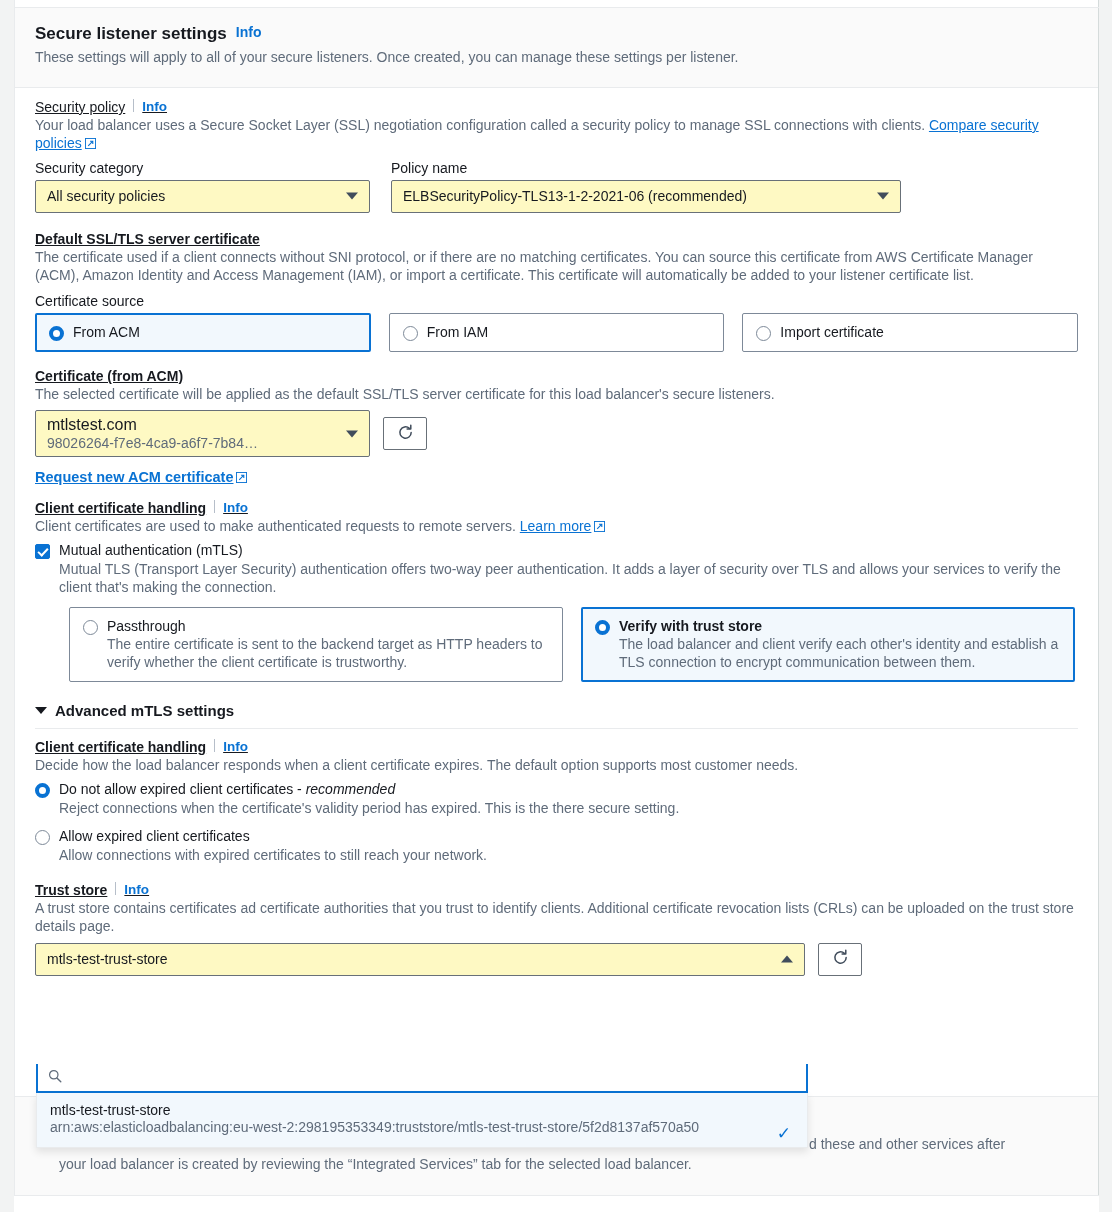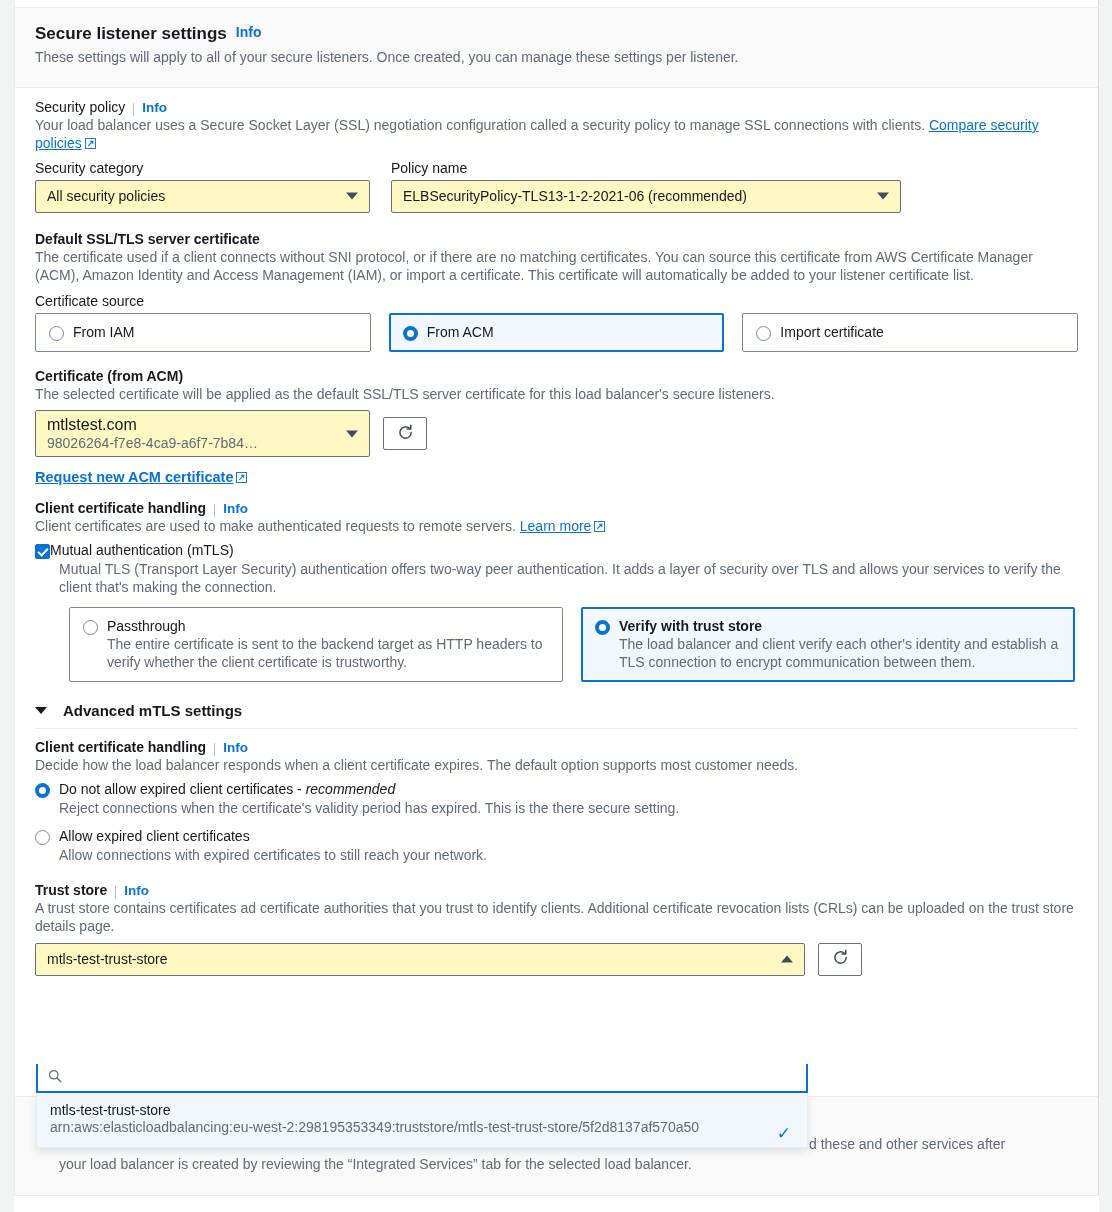--- a/index.html
+++ b/index.html
@@ -36,21 +36,21 @@
     display:flex; align-items:flex-start; gap:9px;
   }
   .section-header p { margin:0; font-size:14px; color:#5f6b7a; line-height:1.35; }
 
   .info-link { color:#0972d3; font-size:14px; font-weight:bold; text-decoration:none; cursor:pointer; }
   .info-link.small { font-size:13.5px; }
   .sep-bar { display:inline-block; width:1px; height:13px; background:#b6bec9; margin:0 8px -1px 8px; }
 
   .body-area { position:absolute; left:15px; top:89px; width:1083px; padding:10px 20px 0 20px; }
 
-  .field-label { font-size:14px; font-weight:bold; color:#16191f; margin:0 0 1px 0; display:flex; align-items:flex-end; }
+  .field-label { font-size:14px; font-weight:bold; color:#16191f; margin:0 0 1px 0; display:flex; align-items:flex-start;text-decoration:underline; }
   .field-label.normal { font-weight:normal; }
   .desc { font-size:14px; color:#5f6b7a; line-height:1.32; margin:0 0 6px 0; }
   .link { color:#0972d3; text-decoration:none; cursor:pointer; }
   .link.u { text-decoration:underline; }
   .ext { display:inline-block; margin-left:3px; vertical-align:-1px; }
 
   .row { display:flex; gap:21px; }
   .col-a { width:335px; }
   .col-b { width:510px; }
 
@@ -95,23 +95,23 @@
   .checkbox {
     width:15px; height:15px; border-radius:2px; border:1.5px solid #7d8998; background:#fff;
     flex:none; position:relative; margin-top:2px;
   }
   .checkbox.checked { background:#0972d3; border-color:#0972d3; }
   .checkbox.checked::after {
     content:""; position:absolute; left:4px; top:1px; width:4px; height:8px;
     border:solid #fff; border-width:0 2px 2px 0; transform:rotate(43deg);
   }
 
-  .check-row { display:flex; align-items:flex-start;text-align:center; }
-
-  .expander { display:flex; align-items:center; gap:16px; cursor:pointer; }
+  .check-row { display:flex; gap:9px; align-items:flex-start;text-align:center; }
+
+  .expander { display:flex; align-items:center; gap:8px; cursor:pointer; }
   .expander .tri {
     width:0;height:0;border-left:6px solid transparent;border-right:6px solid transparent;
     border-top:7px solid #16191f;
   }
   .expander-title { font-size:15px; font-weight:bold; color:#16191f; }
   .hr { height:1px; background:#e9ebed; margin:9px 0 10px 0; }
 
   .radio-line { display:flex; gap:9px; align-items:flex-start; margin-top:2px; }
   .rl-desc { font-size:14px; color:#5f6b7a; line-height:1.3; margin:1px 0 0 24px; }
 
@@ -195,27 +195,27 @@
       </div>
     </div>
   </div>
 
   <div style="height:18px"></div>
   <div class="field-label">Default SSL/TLS server certificate</div>
   <p class="desc" style="margin-bottom:8px">The certificate used if a client connects without SNI protocol, or if there are no matching certificates. You can source this certificate from AWS Certificate Manager (ACM), Amazon Identity and Access Management (IAM), or import a certificate. This certificate will automatically be added to your listener certificate list.</p>
   <div class="col-label">Certificate source</div>
 
   <div class="radio-cards" style="margin-top:3px">
+    <div class="radio-card selected">
+      <span class="radio checked"></span>
+      <span class="radio-title">From ACM</span>
+    </div>
     <div class="radio-card">
       <span class="radio"></span>
       <span class="radio-title">From IAM</span>
-    </div>
-    <div class="radio-card selected">
-      <span class="radio checked"></span>
-      <span class="radio-title">From ACM</span>
     </div>
     <div class="radio-card">
       <span class="radio"></span>
       <span class="radio-title">Import certificate</span>
     </div>
   </div>
 
   <div style="height:16px"></div>
   <div class="field-label">Certificate (from ACM)</div>
   <p class="desc" style="margin-bottom:7px">The selected certificate will be applied as the default SSL/TLS server certificate for this load balancer's secure listeners.</p>

